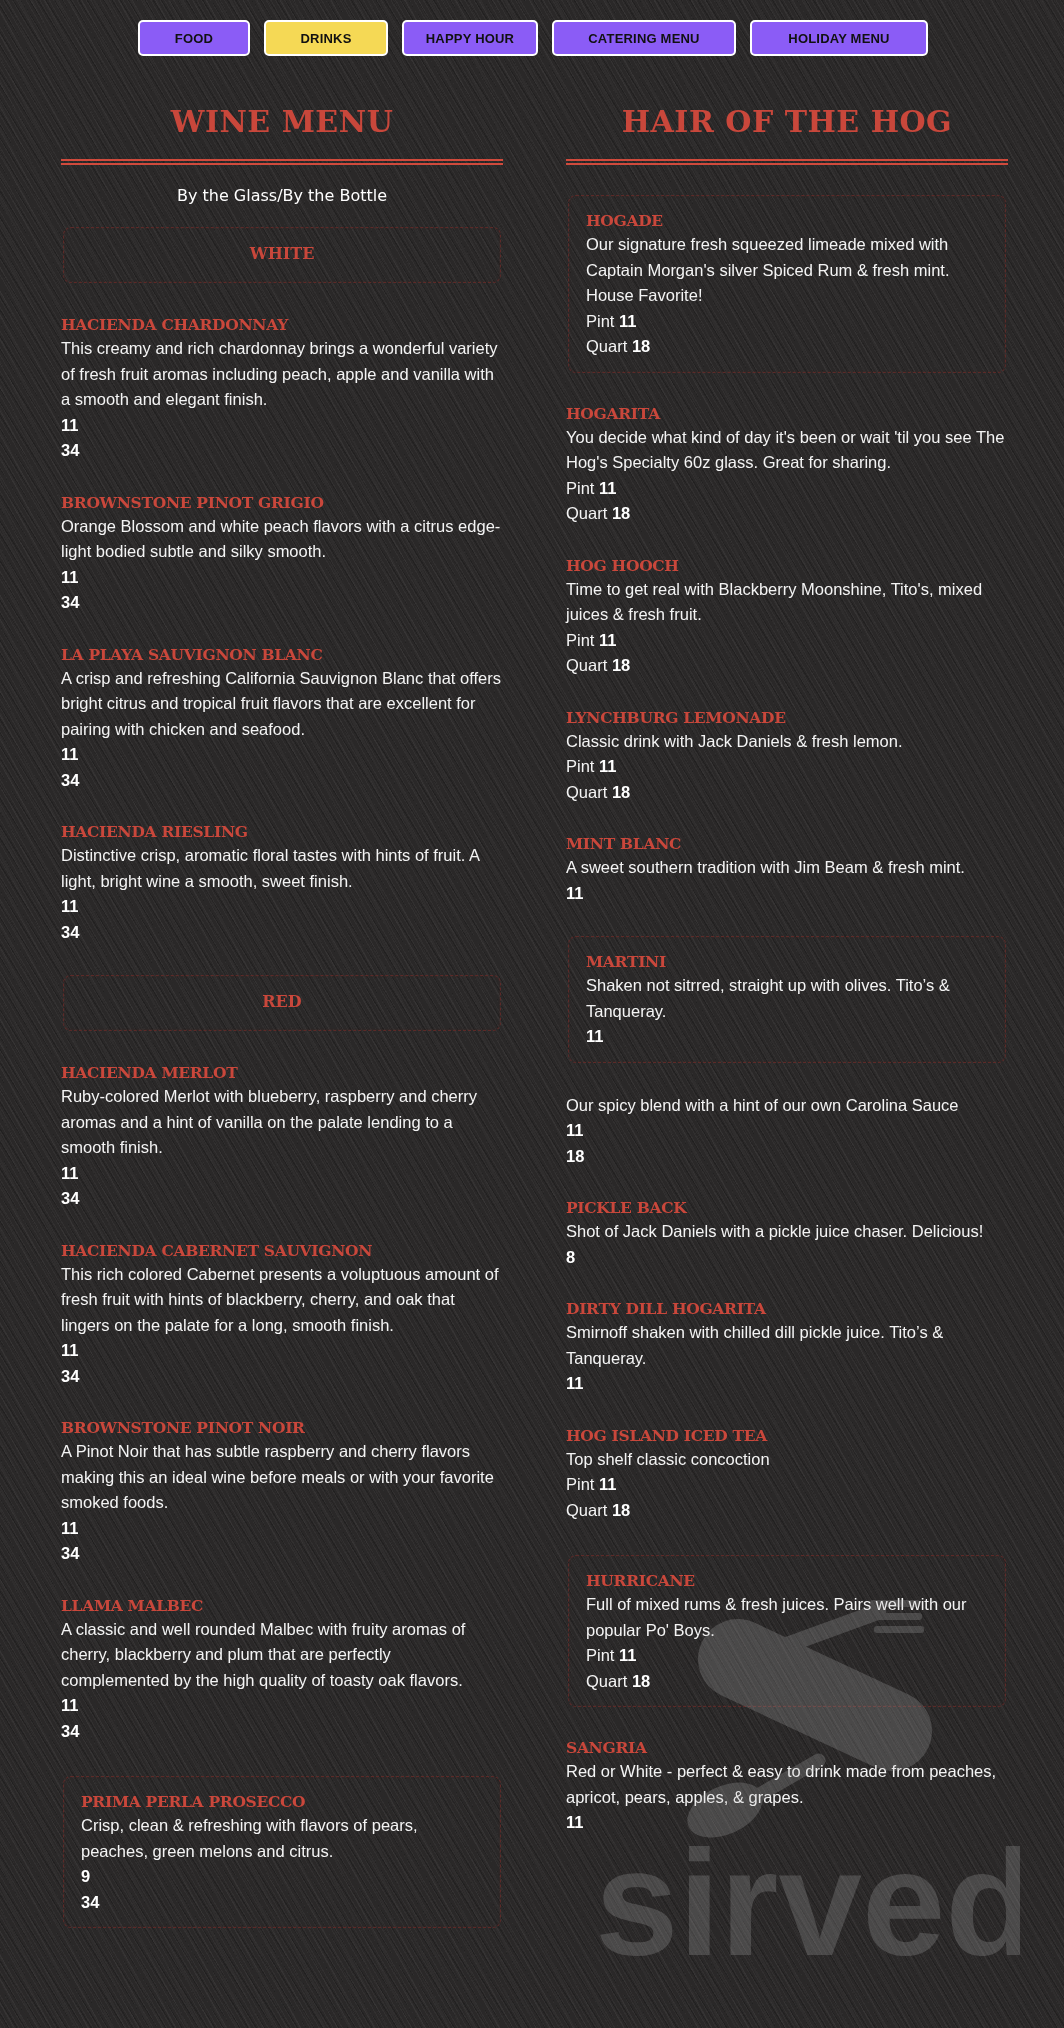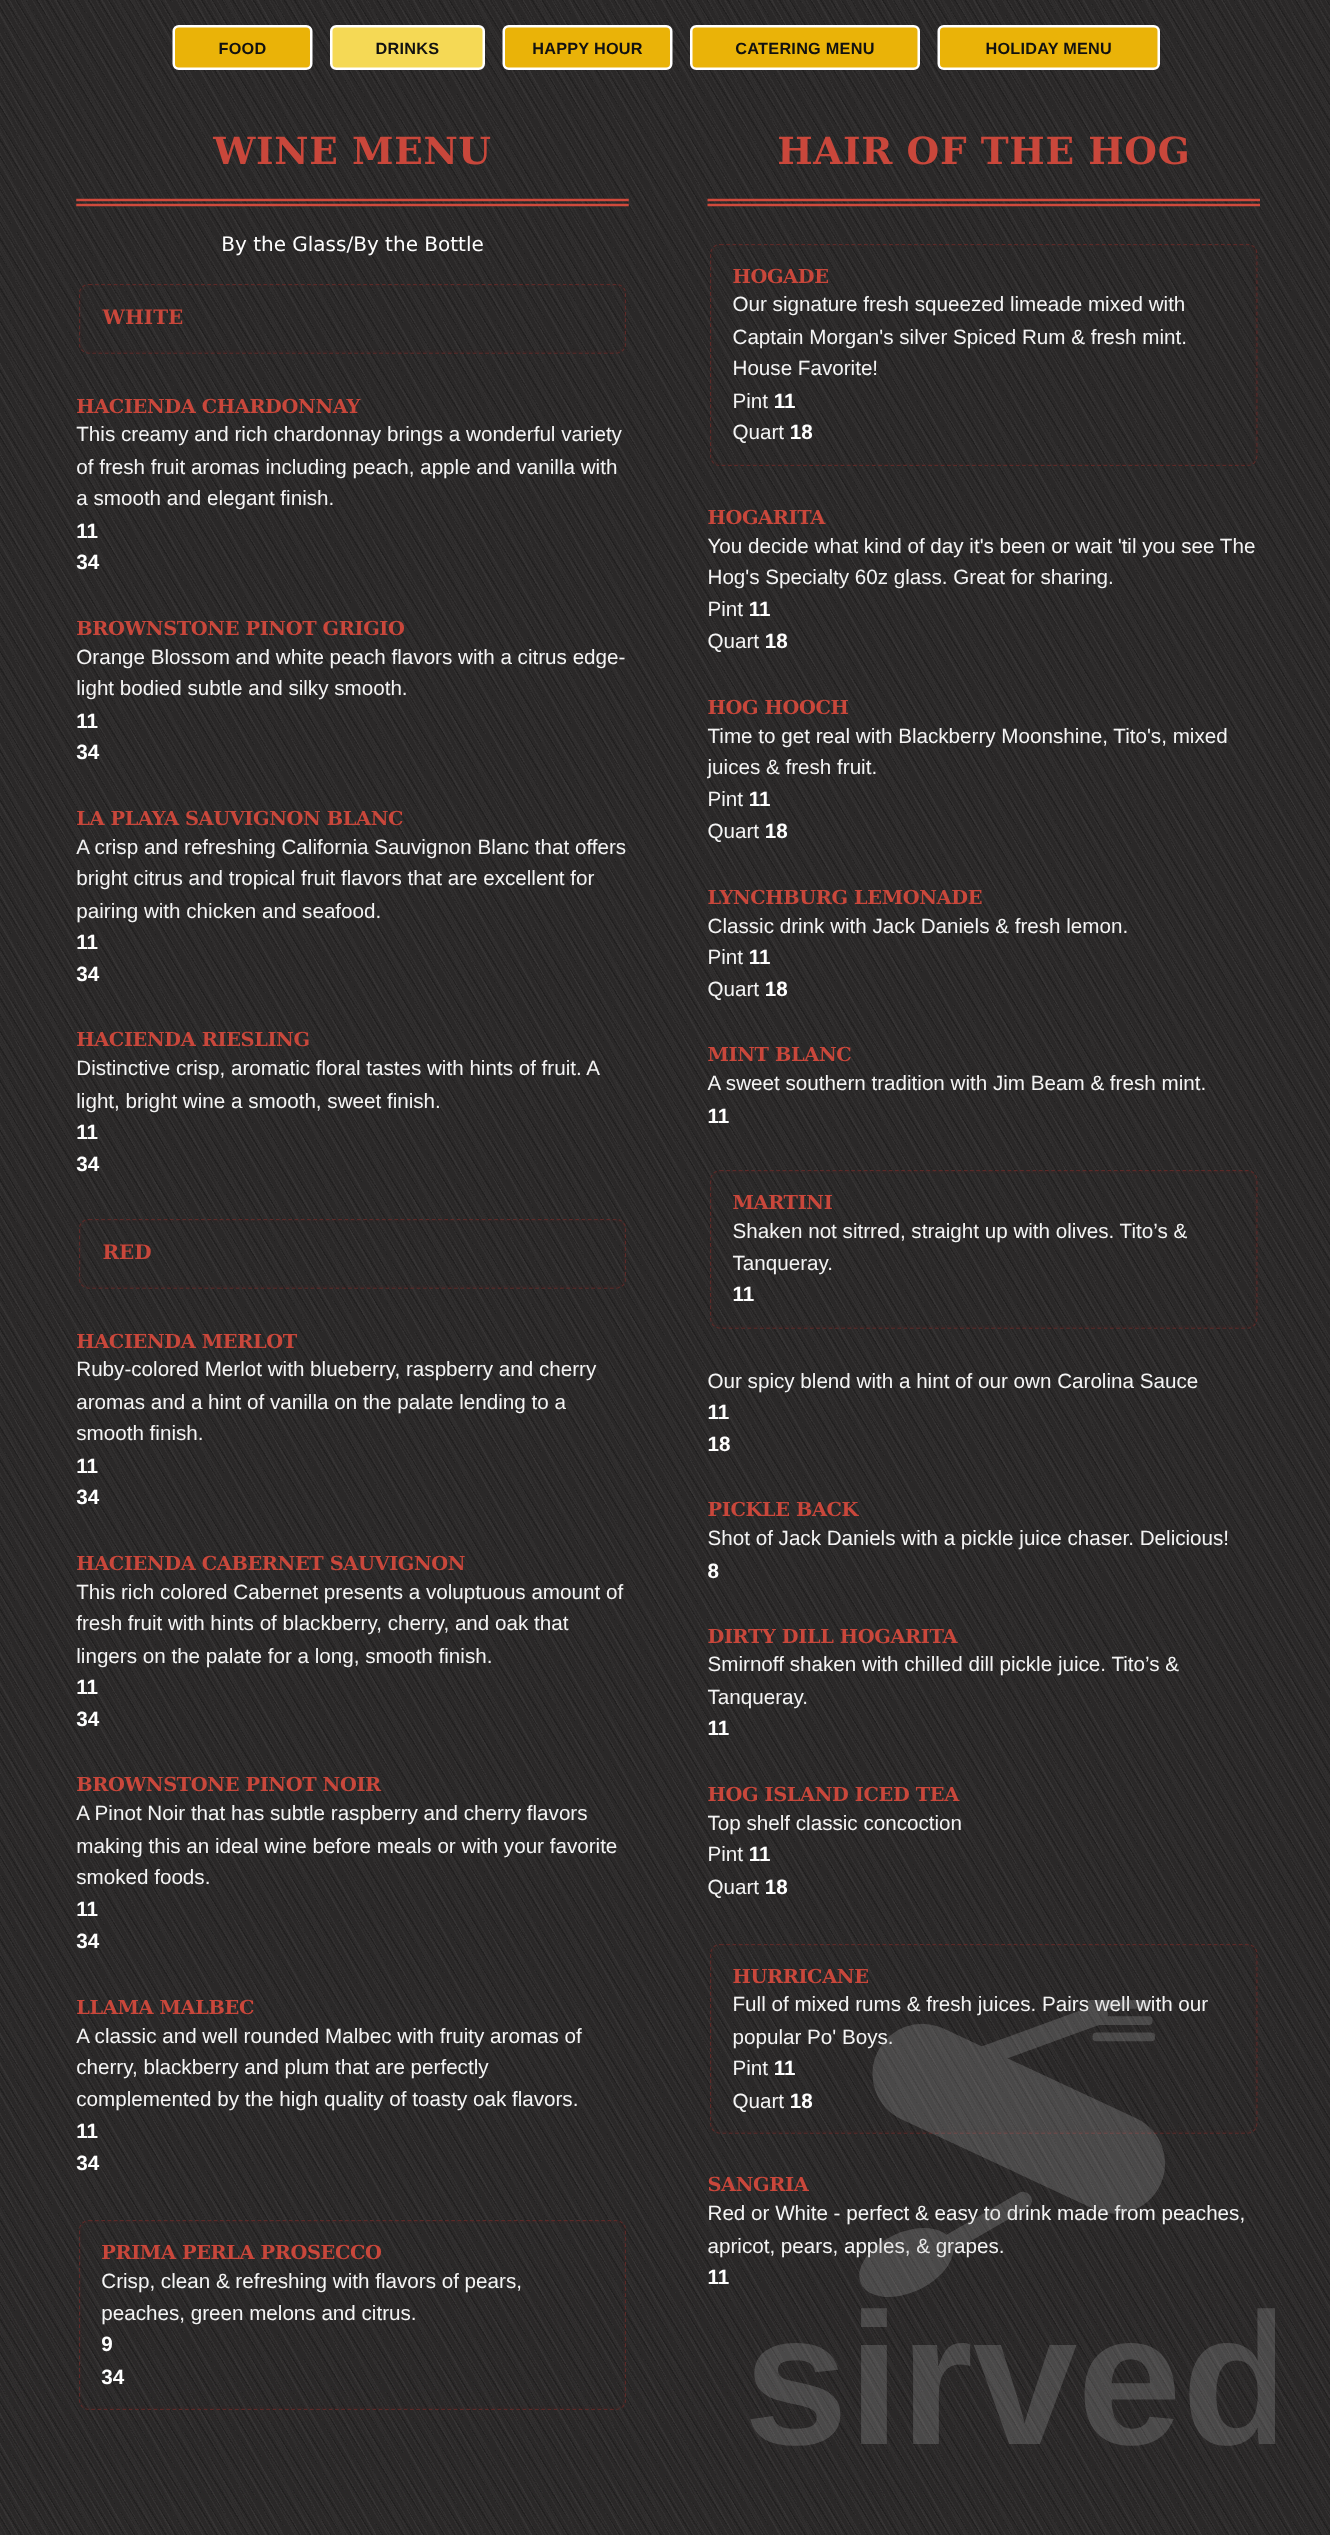--- a/index.html
+++ b/index.html
@@ -18,21 +18,21 @@
   }
   .nav {
     position: absolute; top: 20px; left: 0; width: 1064px;
     display: flex; justify-content: center; gap: 14px;
     padding-left: 2px;
   }
   .nav-btn {
     height: 36px;
     border: 2px solid #ffffff;
     border-radius: 5px;
-    background: #eab308;
+    background: #8b5cf6;
     color: #111;
     font-family: "Liberation Sans", sans-serif;
     font-weight: bold;
     font-size: 13px;
     letter-spacing: 0.2px;
     display: flex; align-items: center; justify-content: center;
     cursor: pointer;
   }
   .nav-btn.active { background: #f5d955; }
   .nav-btn.w-food { width: 112px; }
@@ -72,20 +72,21 @@
     border: 1px dashed #5c2a28;
     border-radius: 8px;
     padding: 18px 18px 12px 17px;
     margin: 0 2px;
     box-shadow: 0 0 2px rgba(120,40,35,0.3) inset;
   }
   .category-box {
     height: 56px;
     padding: 16px 18px;
     margin-top: 20px;
+    text-align: center;
   }
   .category-label {
     font-family: "DejaVu Serif", "Liberation Serif", serif;
     font-weight: bold;
     color: #c9473b;
     font-size: 16px;
   }
   .item { margin-top: 28px; }
   .item.first { margin-top: 31px; }
   .item-name {

